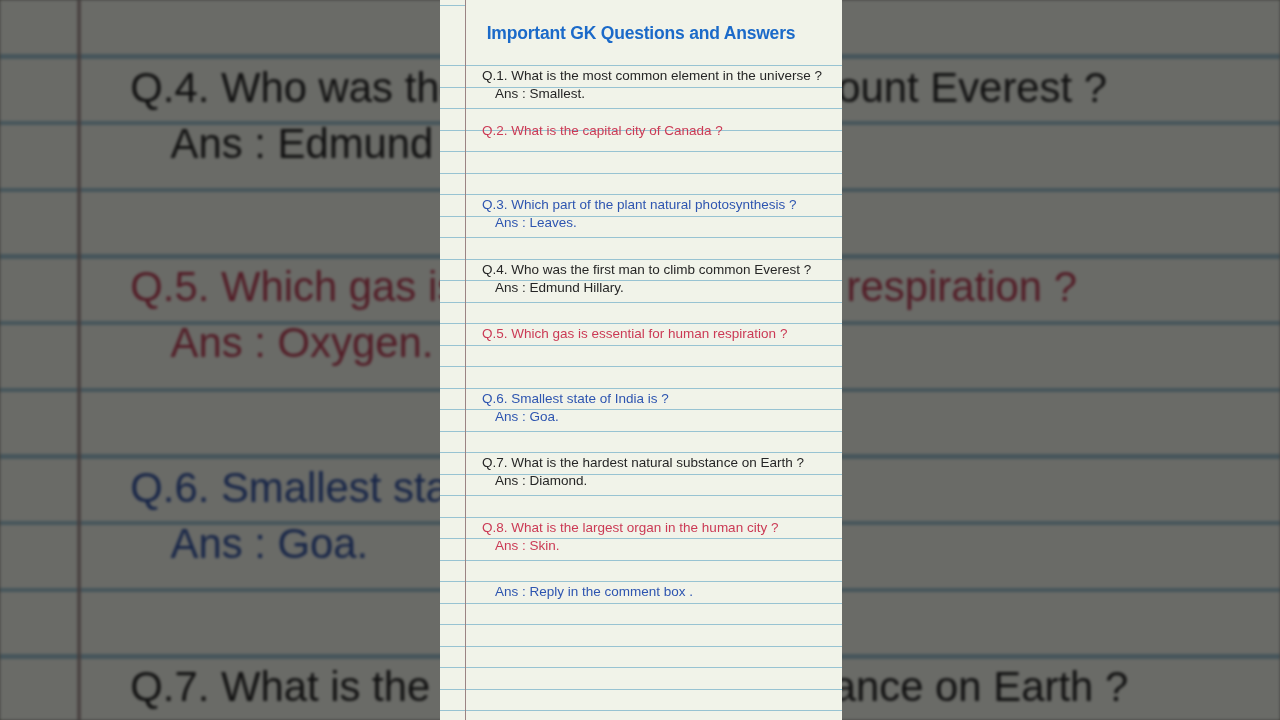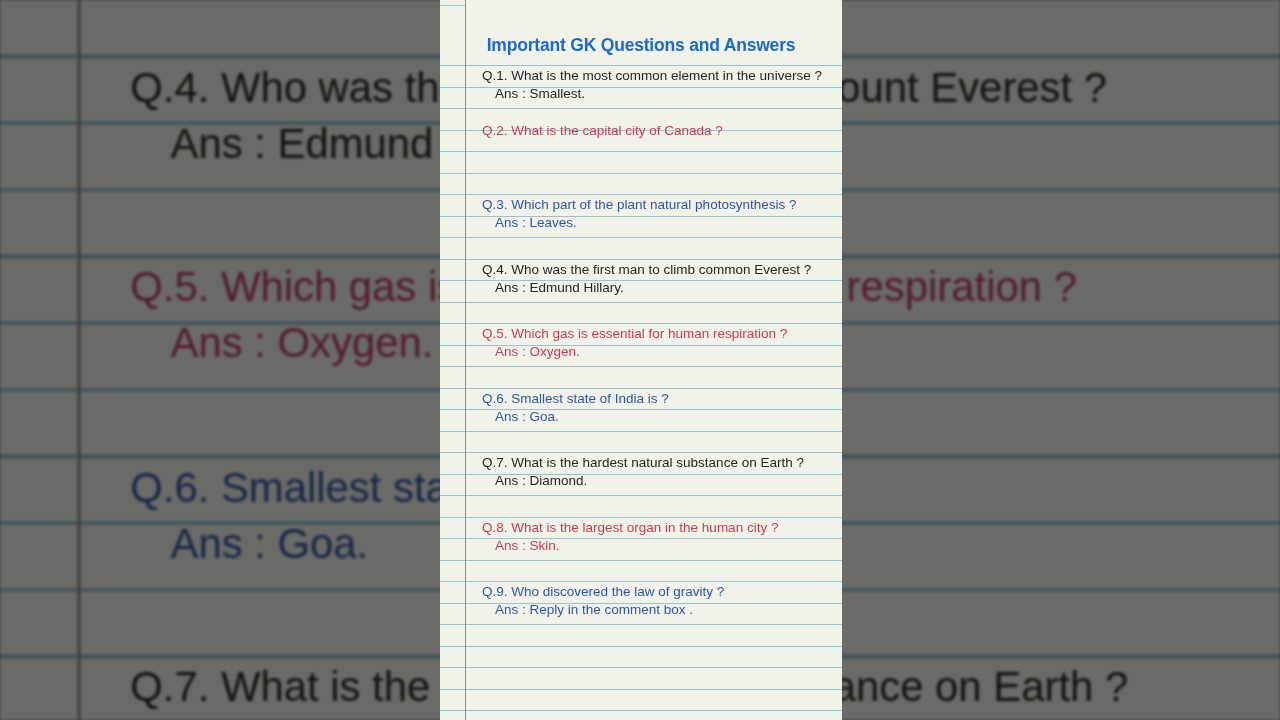--- a/index.html
+++ b/index.html
@@ -45,21 +45,21 @@
   .margin-line{
     position:absolute;left:25px;top:0;bottom:0;width:1.3px;
     background:var(--margin);
   }
   .top-rule-seg{
     position:absolute;left:0;top:4.5px;width:25px;height:1.3px;
     background:var(--rule);
   }
   .header{position:absolute;top:0;left:0;width:100%;}
   .title{
-    margin:12px;padding-top:23px;text-align:center;
+    margin:0;padding-top:23px;text-align:center;
     color:var(--title-blue);font-weight:bold;font-size:17.5px;
     letter-spacing:-0.2px;
   }
   .subtitle{
     margin:0;padding-top:3px;text-align:center;
     color:var(--title-blue);font-weight:bold;font-size:10.5px;
   }
   .qa-item{position:absolute;left:0;width:100%;}
   .q-line{
     height:18px;line-height:21.5px;padding-left:42px;
@@ -125,33 +125,31 @@
     <div class="qa-item" style="top:194px" data-ink="blue">
       <div class="q-line">Q.3. Which part of the plant natural photosynthesis ?</div>
       <div class="a-line">Ans : Leaves.</div>
     </div>
     <div class="qa-item" style="top:258.5px" data-ink="black">
       <div class="q-line">Q.4. Who was the first man to climb common Everest ?</div>
       <div class="a-line">Ans : Edmund Hillary.</div>
     </div>
     <div class="qa-item" style="top:323px" data-ink="red">
       <div class="q-line">Q.5. Which gas is essential for human respiration ?</div>
-      <div class="a-line">Ans : Oxygen.</div>
     </div>
     <div class="qa-item" style="top:387.5px" data-ink="blue">
       <div class="q-line">Q.6. Smallest state of India is ?</div>
       <div class="a-line">Ans : Goa.</div>
     </div>
     <div class="qa-item" style="top:452px" data-ink="black">
       <div class="q-line">Q.7. What is the hardest natural substance on Earth ?</div>
       <div class="a-line">Ans : Diamond.</div>
     </div>
     <div class="qa-item" style="top:516.5px" data-ink="red">
       <div class="q-line">Q.8. What is the largest organ in the human city ?</div>
       <div class="a-line">Ans : Skin.</div>
     </div>
     <div class="qa-item" style="top:581px" data-ink="blue">
-      <div class="q-line">Q.9. Who discovered the law of gravity ?</div>
       <div class="a-line">Ans : Reply in the comment box .</div>
     </div>
   </div>
 
 </div>
 
 </body></html>

